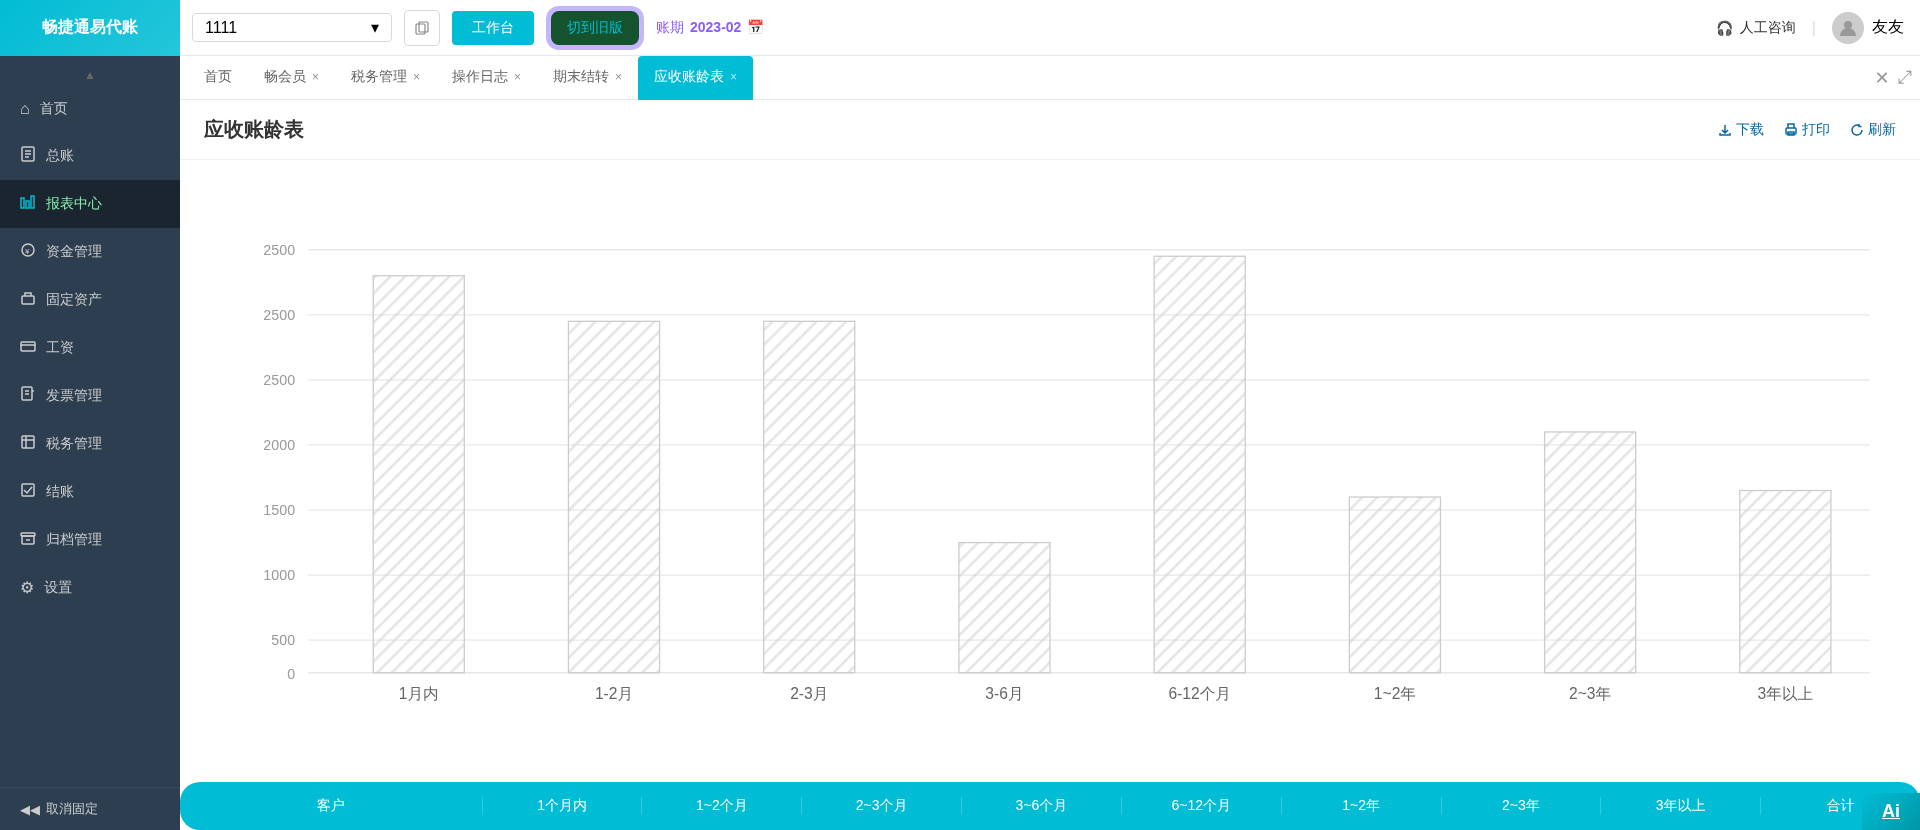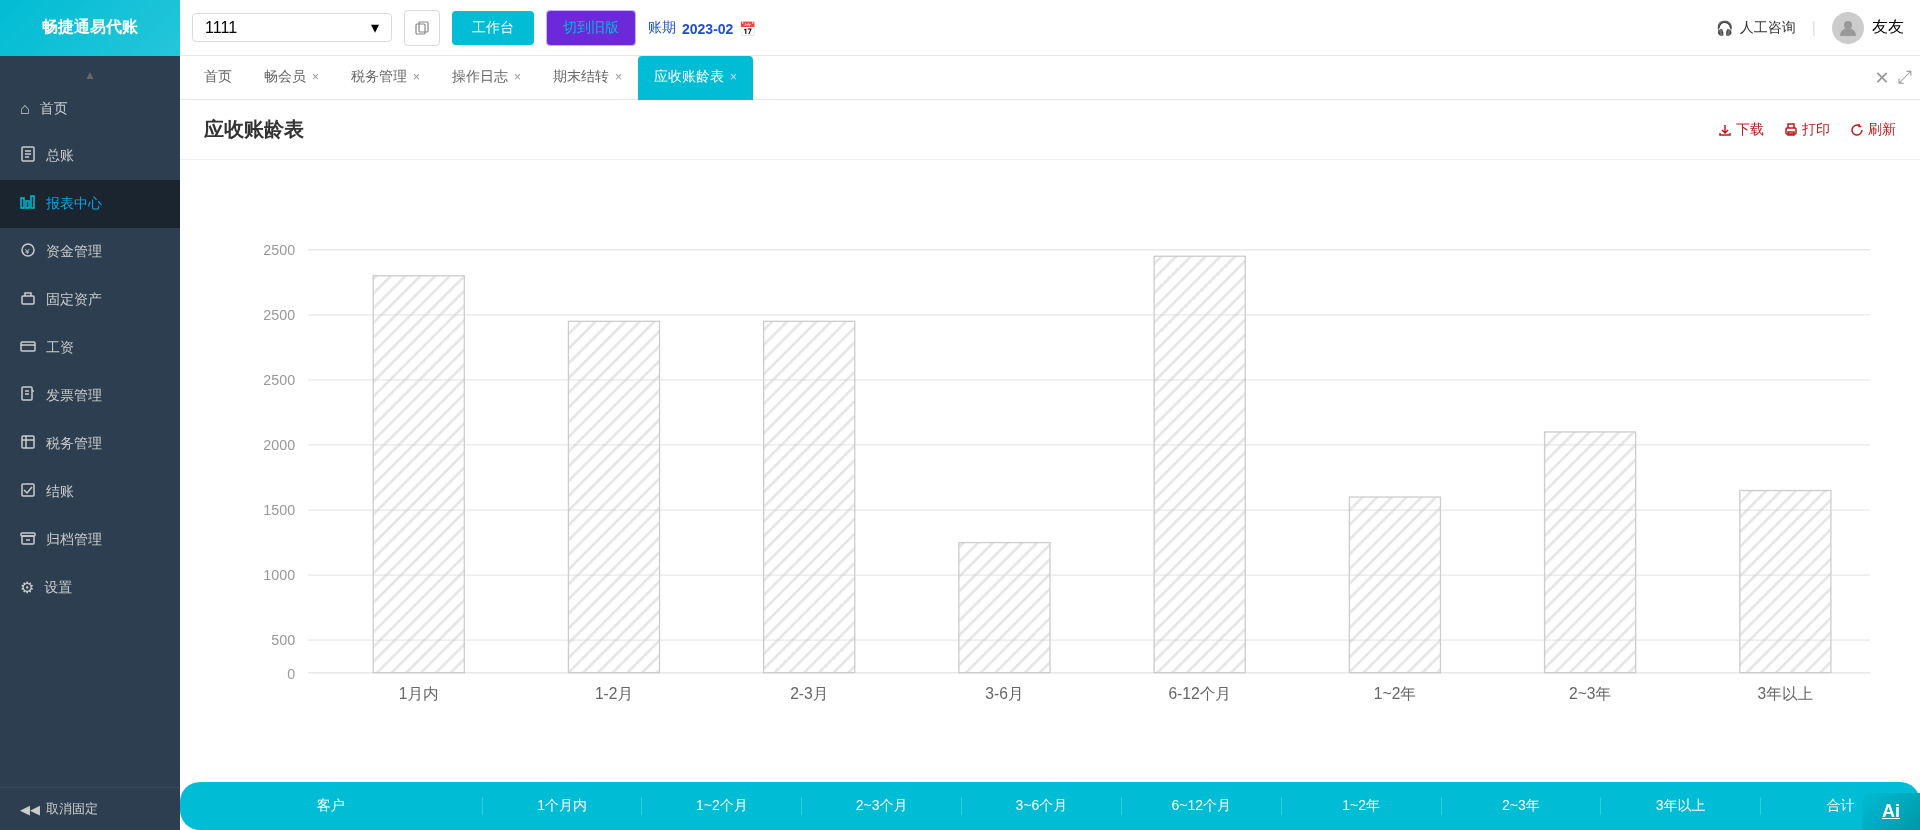--- a/index.html
+++ b/index.html
@@ -57,34 +57,34 @@
     .workbench-btn {
       background: #00bcd4;
       color: #fff;
       border: none;
       border-radius: 4px;
       padding: 8px 20px;
       font-size: 14px;
       cursor: pointer;
     }
     .switch-btn {
-      border: 1px solid #c4b5fd;
+      border: 5px solid #c4b5fd;
       color: #00bcd4;
-      background: #6d28d9;
-      border-radius: 4px;
+      background: #14532d;
+      border-radius: 13px;
       padding: 8px 16px;
       font-size: 14px;
       cursor: pointer;
     }
     .period-info {
       display: flex;
-      align-items: flex-end;
+      align-items: flex-start;
       gap: 6px;
       font-size: 14px;
-      color: #1d4ed8;
+      color: #8b5cf6;
     }
     .header-right {
       margin-left: auto;
       display: flex;
       align-items: center;
       gap: 16px;
     }
     .support-btn {
       display: flex;
       align-items: center;
@@ -232,21 +232,21 @@
     .page-actions {
       display: flex;
       align-items: center;
       gap: 20px;
     }
     .action-btn {
       display: flex;
       align-items: center;
       gap: 4px;
       font-size: 14px;
-      color: #b91c1c;
+      color: #0369a1;
       cursor: pointer;
     }
 
     
     .chart-container {
       flex: 1;
       overflow: hidden;
       padding: 0 24px 0 24px;
       position: relative;
     }
@@ -357,21 +357,21 @@
       <span>总账</span>
     </div>
     <div class="sidebar-item active">
       <span class="sidebar-icon">
         <svg width="16" height="16" viewBox="0 0 16 16" fill="none" stroke="#00bcd4" stroke-width="1.5">
           <rect x="1" y="4" width="3" height="10"></rect>
           <rect x="6" y="7" width="3" height="7"></rect>
           <rect x="11" y="2" width="3" height="12"></rect>
         </svg>
       </span>
-      <span style="color:#0ea5e9">报表中心</span>
+      <span style="color:#86efac">报表中心</span>
     </div>
     <div class="sidebar-item">
       <span class="sidebar-icon">
         <svg width="16" height="16" viewBox="0 0 16 16" fill="none" stroke="#ccc" stroke-width="1.5">
           <circle cx="8" cy="8" r="6"></circle>
             <text x="5" y="12" fill="#ccc" stroke="none" font-size="8">¥</text>
         </svg>
       </span>
       <span>资金管理</span>
     </div>

